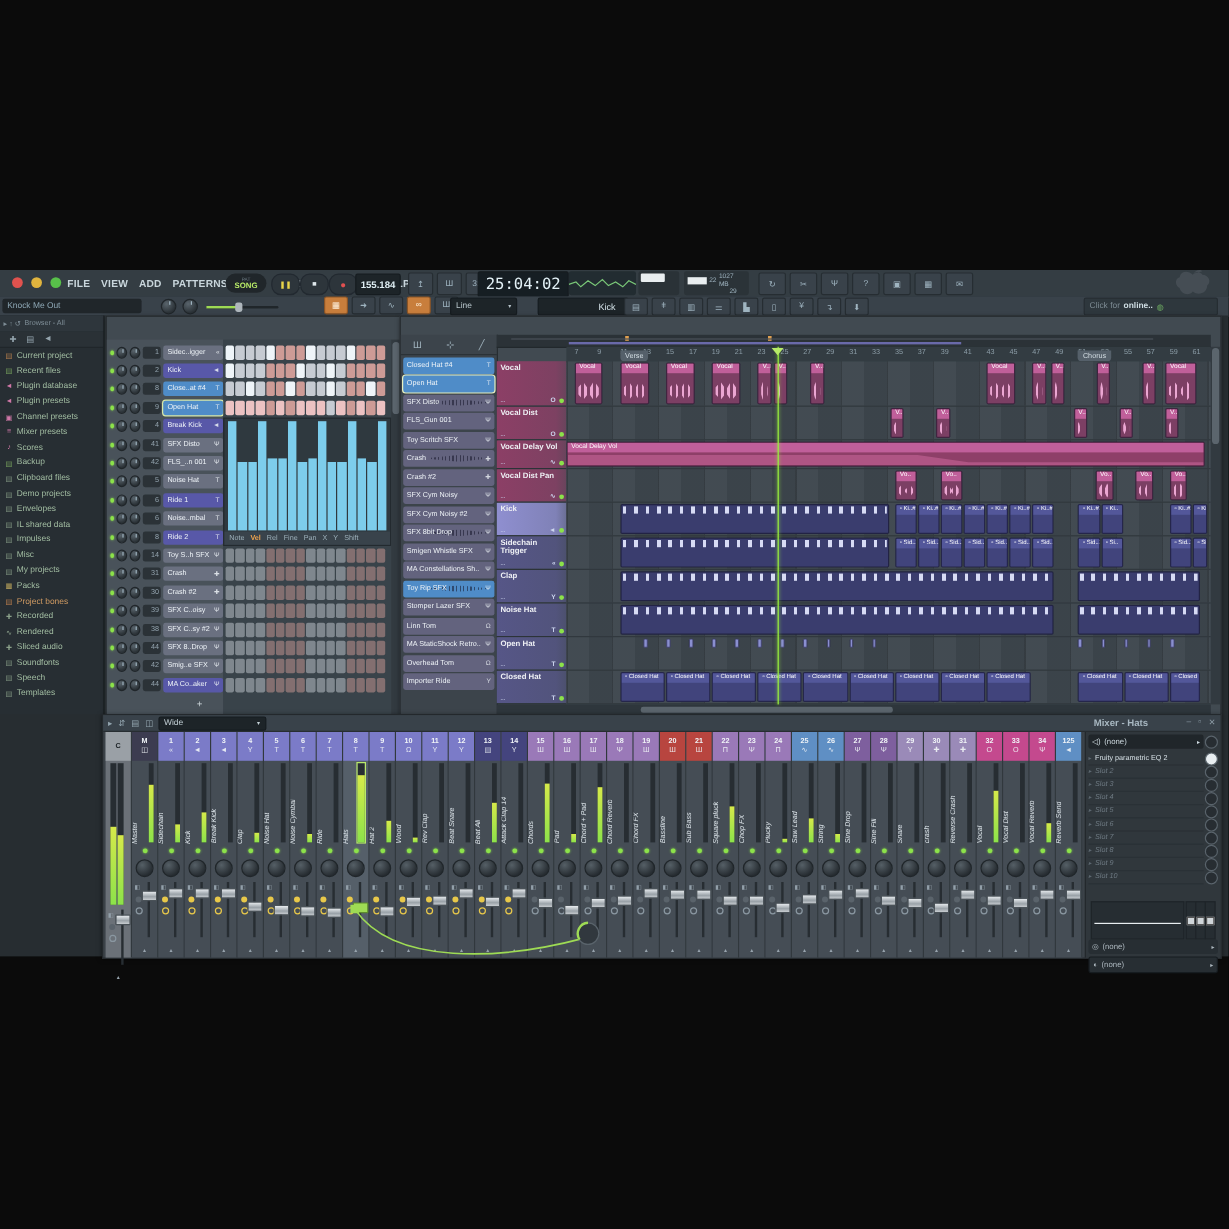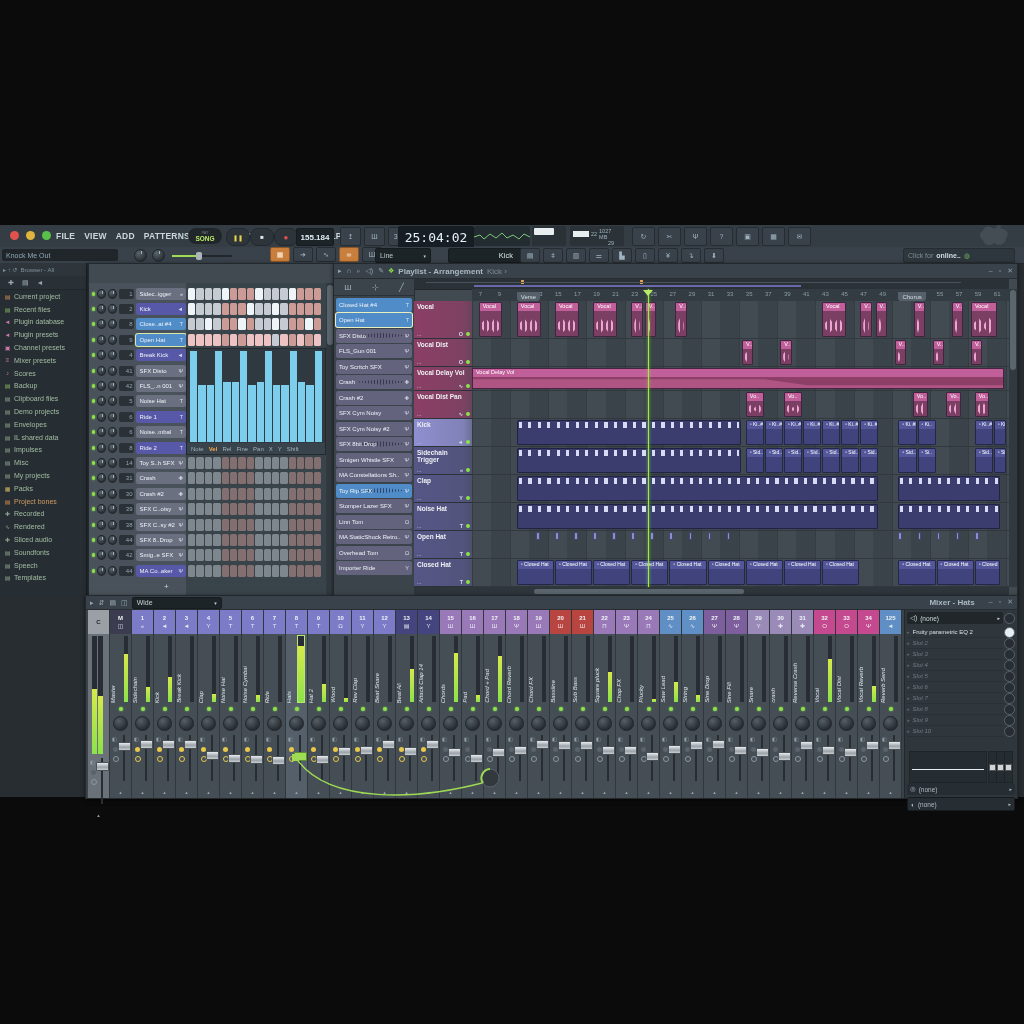--- a/index.html
+++ b/index.html
@@ -954,37 +954,20 @@
               <span>Shift</span>
             </div>
           </div>
         </div>
     <div id="rack-scroll">
           <i></i>
         </div>
   </div>
 
   <div id="playlist" class="abs win">
-    <div class="titlebar">
-      <span id="pl-tools" style="display:flex;gap:5px;color:#93a5af;font-size:7px">
-            <span>▸</span>
-            <span>∩</span>
-            <span>⌕</span>
-            <span>◁)</span>
-            <span>✎</span>
-          </span>
-      <span style="color:#8ce24a;font-size:7px">❖</span>
-      <span class="t">Playlist - Arrangement</span>
-      <span class="crumb">Kick ›</span>
-      <span class="winbtns">
-            <span>–</span>
-            <span>▫</span>
-            <span>✕</span>
-          </span>
-    </div>
     <div id="picker">
       <div class="phdr">
             <span>Ш</span>
             <span>⊹</span>
             <span>╱</span>
           </div>
       <div id="pitems">
             <div class="pitem" style="background: rgb(79, 140, 200);">
               <span style="position:relative;z-index:1">Closed Hat #4</span>
               <span class="ci" style="position:relative;z-index:1">T</span>
@@ -1423,21 +1406,21 @@
             <span>▸</span>
             <span>⇵</span>
             <span>▤</span>
             <span>◫</span>
           </span>
       <span class="dark" style="width:80px;height:10px;display:flex;align-items:center;justify-content:space-between;padding:0 4px;font-size:7px;color:#c3d0d6">
         <span>Wide</span>
             <span style="font-size:5px">▾</span>
       </span>
       <span class="winbtns">
-        <span class="t" style="margin-right:8px">Mixer - Hats</span>
+        <span class="t" style="margin-right:26px">Mixer - Hats</span>
         <span>–</span>
             <span>▫</span>
             <span>✕</span>
           </span>
     </div>
     <div id="strips">
           <div class="strip" style="background: rgb(107, 113, 120);">
             <div class="shead" style="background:#9aa0a6;color:#20262a">
               <span class="snum">C</span>
               <span class="sic"></span>

